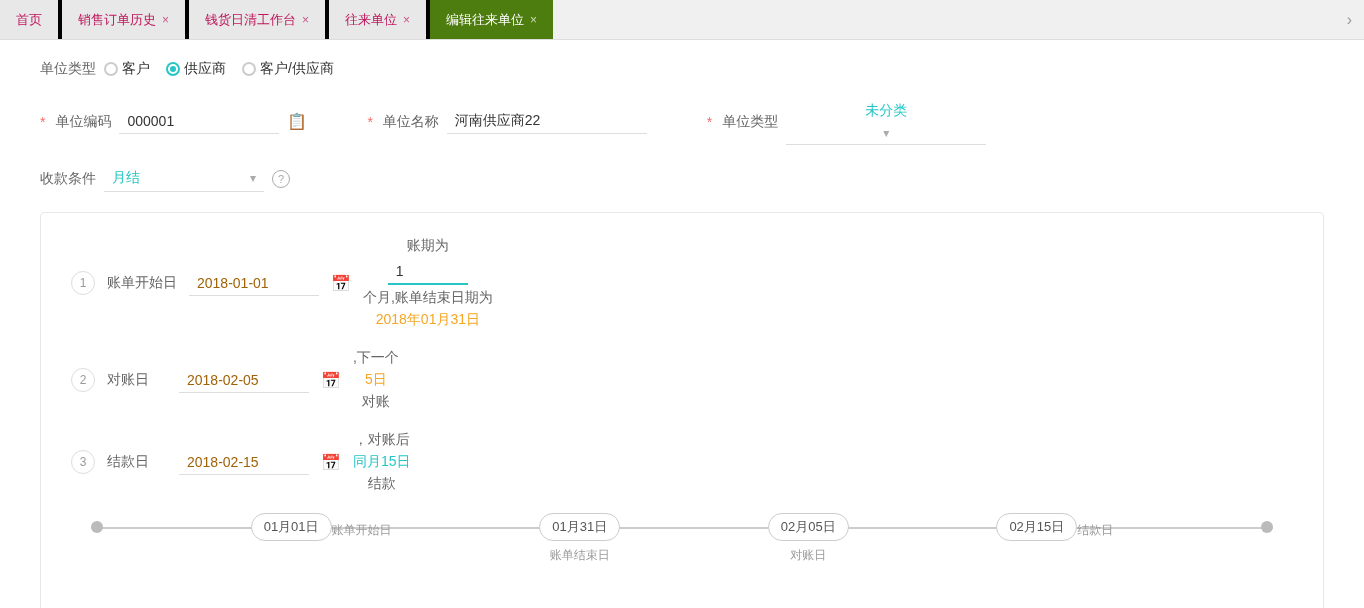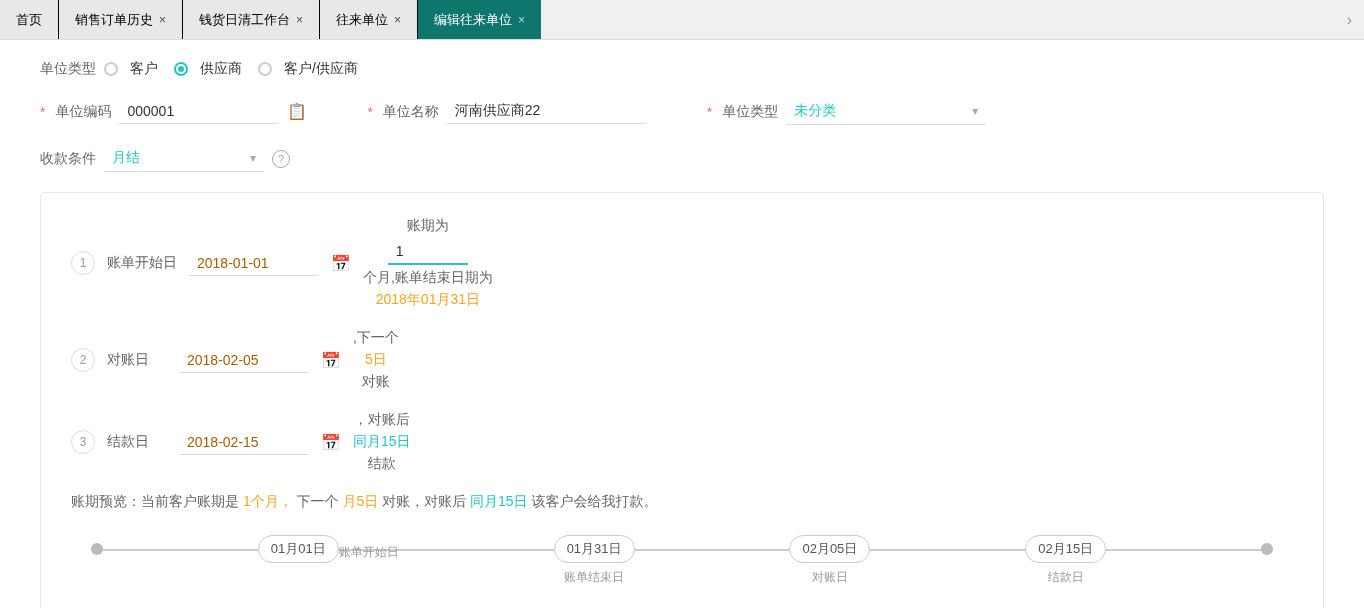--- a/index.html
+++ b/index.html
@@ -14,28 +14,28 @@
       height: 40px;
       padding-left: 0;
     }
     .tab {
       display: flex;
       align-items: center;
       padding: 0 16px;
       height: 100%;
       cursor: pointer;
       font-size: 13px;
-      color: #000000;
+      color: #be185d;
       background: #e8e8e8;
-      border-right: 1px solid #000000;
+      border-right: 4px solid #000000;
       white-space: nowrap;
       gap: 6px;
     }
     .tab.active {
-      background: #0f766e;
+      background: #4d7c0f;
       color: #fff;
       border-right: none;
     }
     .tab .close-icon { font-size: 12px; cursor: pointer; opacity: 0.7; }
     .tab.active .close-icon { color: #fff; }
     .tab-more {
       margin-left: auto;
       padding: 0 12px;
       cursor: pointer;
       color: #999;
@@ -75,21 +75,21 @@
 
     .radio-group {
       display: flex;
       align-items: center;
       gap: 16px;
     }
 
     .radio-item {
       display: flex;
       align-items: center;
-      gap: 12px;
+      gap: 4px;
       cursor: pointer;
     }
 
     .radio-circle {
       width: 14px;
       height: 14px;
       border-radius: 50%;
       border: 2px solid #ccc;
       display: flex;
       align-items: center;
@@ -142,20 +142,21 @@
     }
 
     .dropdown-arrow {
       color: #aaa;
       font-size: 12px;
       cursor: pointer;
     }
 
     .dropdown-large {
       min-width: 200px;
+      flex-direction: column;
     }
 
     .help-icon {
       width: 18px;
       height: 18px;
       border-radius: 50%;
       border: 1px solid #aaa;
       display: flex;
       align-items: center;
       justify-content: center;
@@ -381,29 +382,20 @@
       <span class="period-row-label">结款日</span>
       <input class="period-date-input" type="text" value="2018-02-15" style="">
       <span class="calendar-icon">📅</span>
       <div class="period-desc">
         <span>，对账后</span>
         <span class="highlight-teal">同月15日</span>
         <span>结款</span>
       </div>
     </div>
 
-    <div class="preview-text">
-      <span>账期预览：当前客户账期是</span>
-      <span class="highlight-orange">1个月，</span>
-      <span>下一个</span>
-      <span class="highlight-orange">月5日</span>
-      <span>对账，对账后</span>
-      <span class="highlight-teal">同月15日</span>
-      <span>该客户会给我打款。</span>
-    </div>
 
     <div style="position:relative; padding: 0 20px 40px 20px;">
 
       <div style="position:absolute; top:14px; left:20px; right:20px; height:2px; background:#ccc;"></div>
 
       <div style="display:flex; justify-content:space-between; align-items:flex-start; position:relative; z-index:1;">
 
         <div style="display:flex; flex-direction:column; align-items:center;">
           <div style="width:12px; height:12px; border-radius:50%; background:#bbb; margin-top:8px;"></div>
         </div>
@@ -416,21 +408,21 @@
         <div style="display:flex; flex-direction:column; align-items:center; margin-top:0;">
           <div class="timeline-node">01月31日</div>
           <div class="timeline-node-label">账单结束日</div>
         </div>
 
         <div style="display:flex; flex-direction:column; align-items:center; margin-top:0;">
           <div class="timeline-node">02月05日</div>
           <div class="timeline-node-label">对账日</div>
         </div>
 
-        <div style="display:flex; flex-direction:column; align-items:center; margin-top:0;">
+        <div style="display:flex; flex-direction:row; align-items:center; margin-top:0;">
           <div class="timeline-node">02月15日</div>
           <div class="timeline-node-label">结款日</div>
         </div>
 
         <div style="display:flex; flex-direction:column; align-items:center;">
           <div style="width:12px; height:12px; border-radius:50%; background:#bbb; margin-top:8px;"></div>
         </div>
       </div>
     </div>
 

